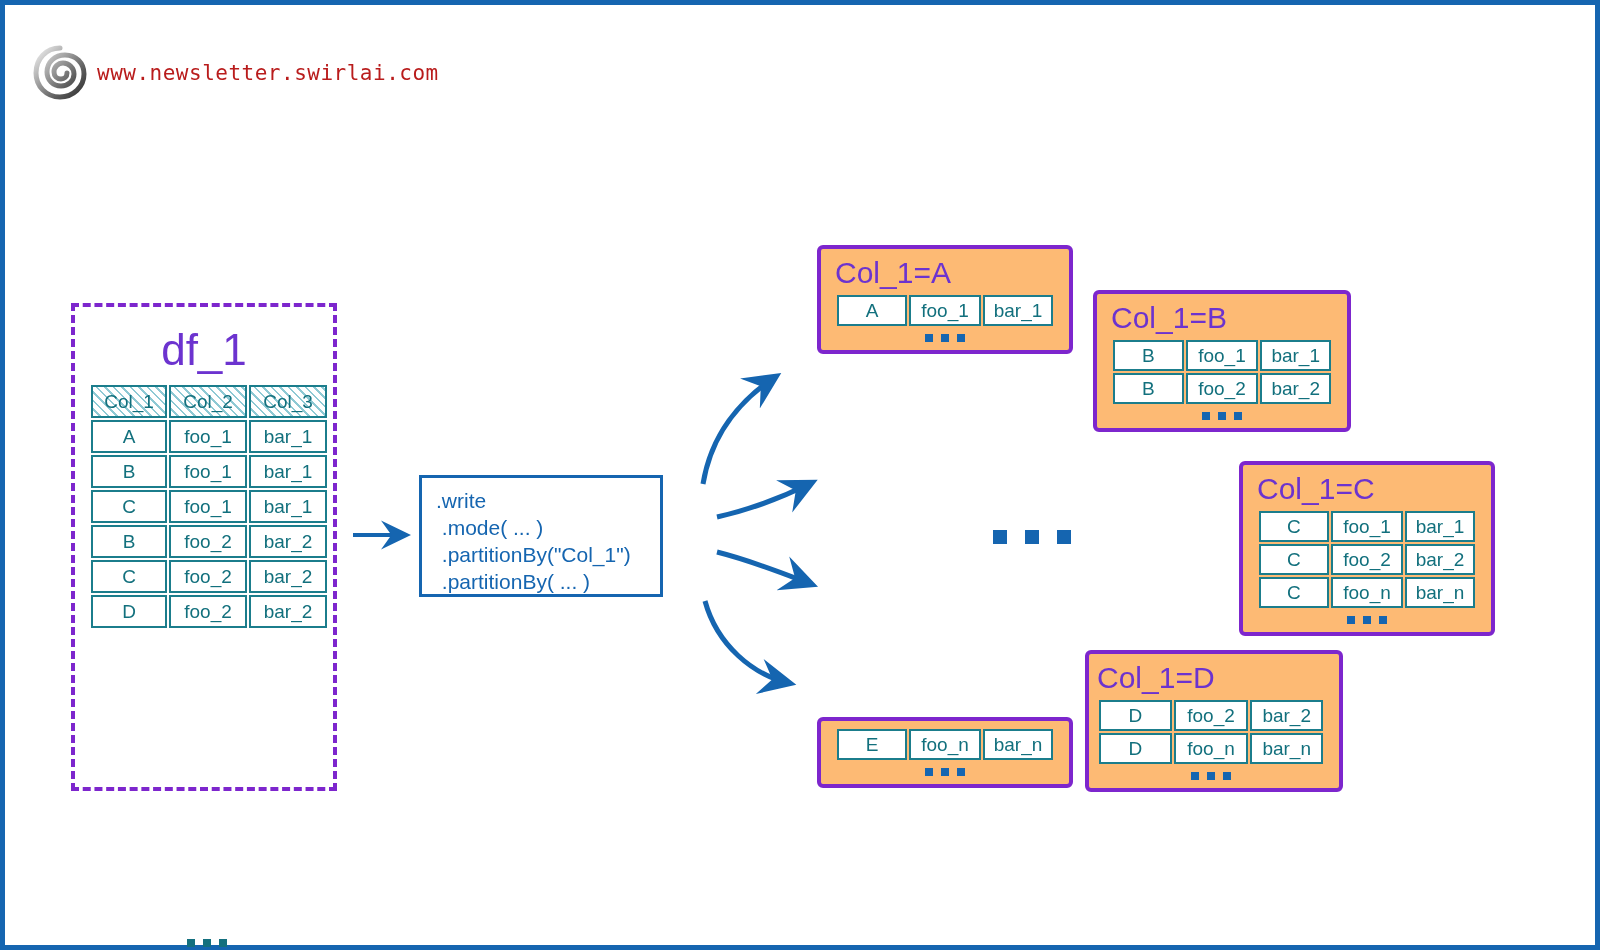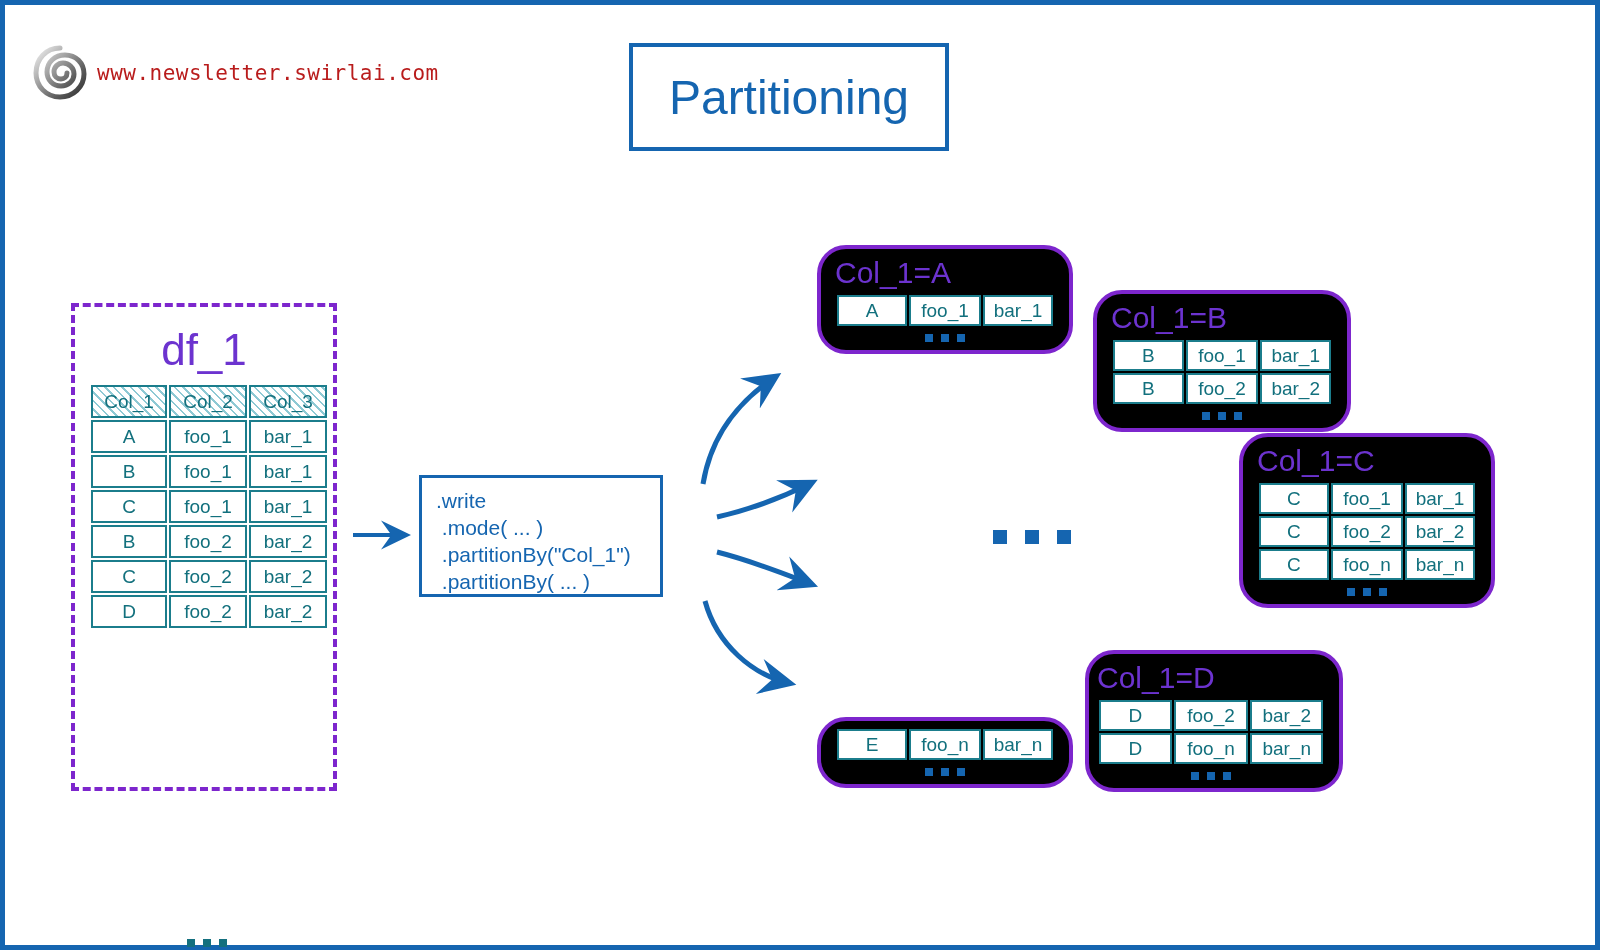--- a/index.html
+++ b/index.html
@@ -126,38 +126,38 @@
   #code-box .ln {
     font-size: 21px;
     color: #1565b0;
     line-height: 27px;
     white-space: pre;
   }
 
   
   .part-box {
     border: 4px solid #7d26cd;
-    border-radius: 29px;
+    border-radius: 6px;
     box-sizing: border-box;
-    background: #000000;
+    background: #fdba74;
     padding: 6px 14px 8px 14px;
   }
   .part-label {
     font-size: 30px;
     color: #6c33cf;
     line-height: 36px;
     margin-bottom: 2px;
   }
   .part-box table.tbl { width: 100%; }
   .part-box .dots { margin-top: 6px; }
 
   
   #box-A { left: 812px; top: 240px;  width: 256px; }
   #box-B { left: 1088px; top: 285px; width: 258px; }
-  #box-C { left: 1234px; top: 428px; width: 256px; }
+  #box-C { left: 1234px; top: 456px; width: 256px; }
   #box-D { left: 1080px; top: 645px; width: 258px; padding-left: 8px; }
   #box-E { left: 812px; top: 712px;  width: 256px; }
 
   .part-box col.c1 { width: 33%; }
   .part-box col.c2 { width: 34%; }
   .part-box col.c3 { width: 33%; }
 
   
   #center-dots { left: 988px; top: 525px; }
 
@@ -180,23 +180,20 @@
         </linearGradient>
       </defs>
       <path d="M27 3 C13 3 3 14 3 28 C3 41 13 52 27 52 C40 52 51 42 51 29
                C51 18 43 10 32 10 C22 10 14 17 14 27 C14 35 20 41 28 41
                C35 41 41 36 41 29 C41 23 36 18 30 18 C25 18 21 22 21 27
                C21 31 24 34 28 34 C31 34 34 32 34 28" fill="none" stroke="url(#gsp)" stroke-width="5" stroke-linecap="round"></path>
     </svg>
   </div>
   <div class="abs" id="site-url">www.newsletter.swirlai.com</div>
 
-  <div class="abs" id="title-box">
-    <span id="title-text">Partitioning</span>
-  </div>
 
   <div class="abs" id="df-box">
     <div id="df-title">df_1</div>
 
     <table class="tbl" id="df-table">
       <colgroup>
           <col class="c1">
           <col class="c2">
           <col class="c3">
         </colgroup>

